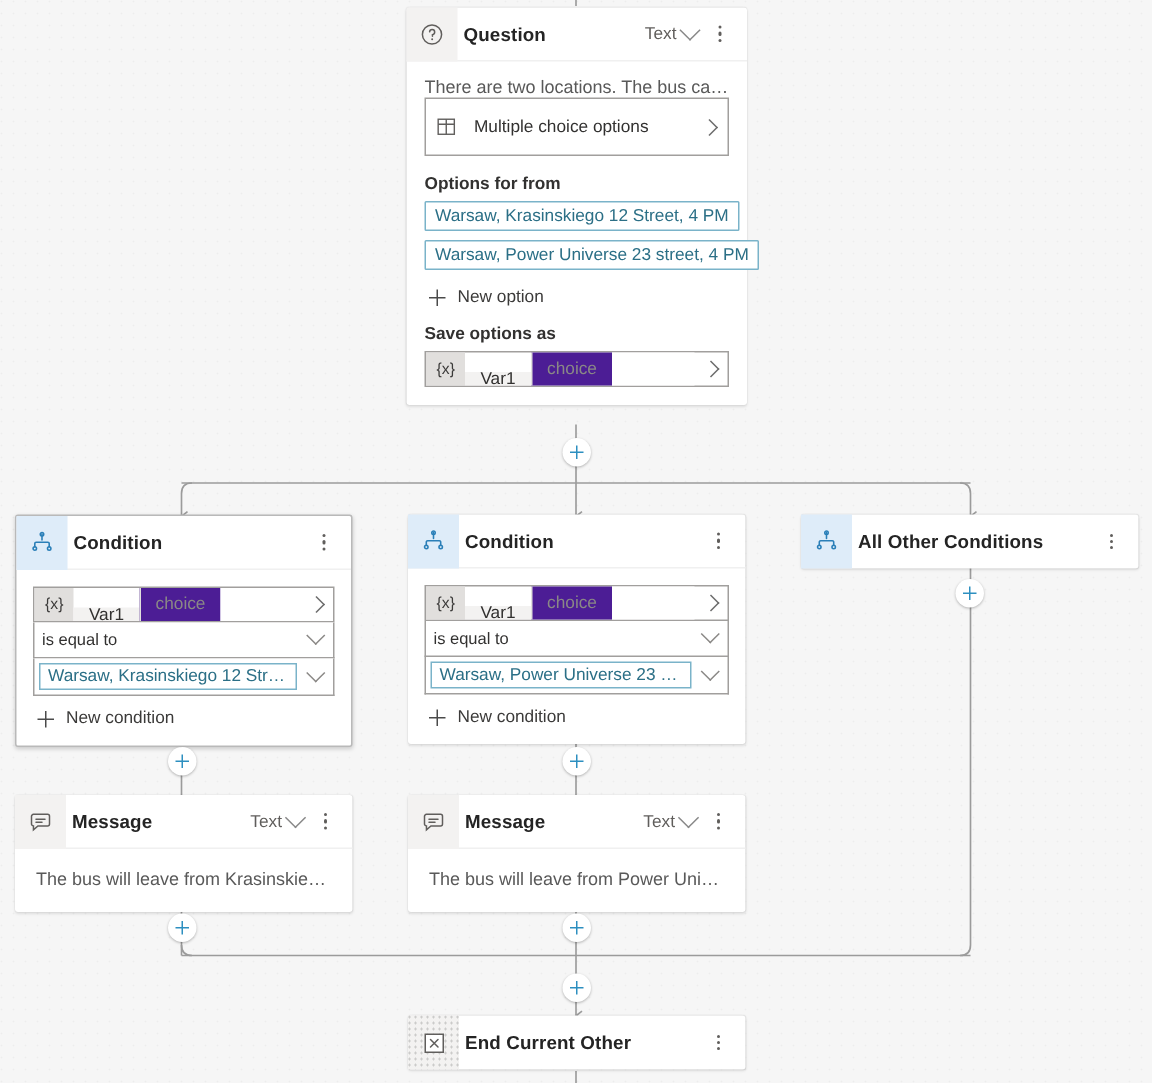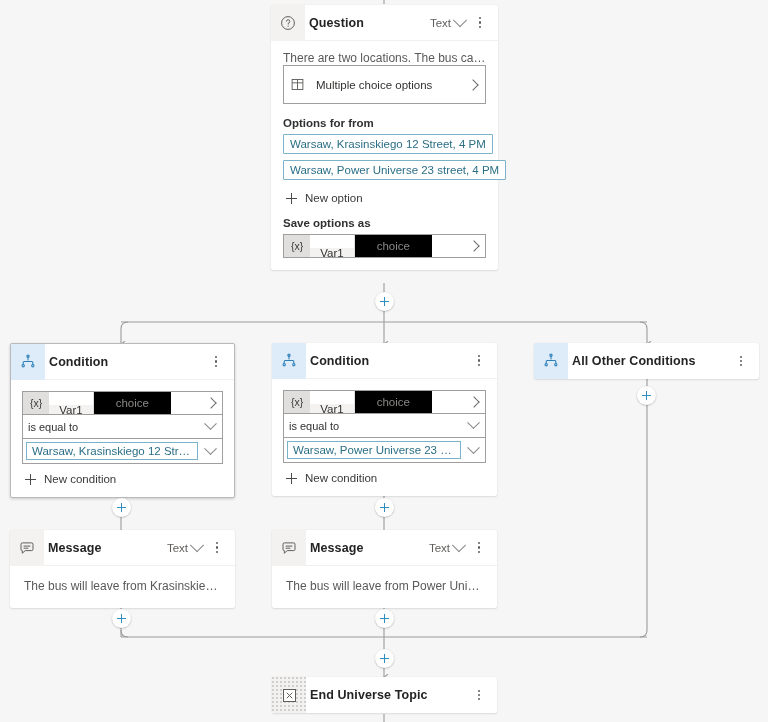--- a/index.html
+++ b/index.html
@@ -183,22 +183,22 @@
     font-size: 10.5px; color:#3b3a39;
     font-family: "Liberation Sans", sans-serif;
   }
   .varfield .vname {
     background: #f3f2f1;
     padding: 0 10px;
     display:flex; align-items:center;
     font-size: 11.5px; color:#323130;margin-top:13px;
   }
   .varfield .vtype {
-    background: #000000;
-    padding: 0 22px;
+    background: #4c1d95;
+    padding: 0 10px;
     display:flex; align-items:center;
     font-size: 11.5px; color:#8a8886;
     border-left: 1px solid #e1dfdd;
   }
   .varfield .vspace { flex: 1 1 auto; background:#fff; }
   .varfield .vchev { width: 22px; display:flex; align-items:center; justify-content:center;}
 
   
   .opt-chip {
     border: 1px solid #7ab3c9;
@@ -552,21 +552,21 @@
 </div>
 
 <div class="node" style="left:272px; top:677px; width:225px;">
   <div class="node-header no-border">
     <div class="icon-box dotted">
       <svg width="15" height="15" viewBox="0 0 15 15">
         <rect x="1.5" y="1.5" width="12" height="12" fill="#ffffff" stroke="#605e5c" stroke-width="1"></rect>
         <path d="M5,5 L10,10 M10,5 L5,10" stroke="#605e5c" stroke-width="1" stroke-linecap="round"></path>
       </svg>
     </div>
-    <div class="node-title">End Universe Topic</div>
+    <div class="node-title">End Current Other</div>
     <div class="hdr-right">
       <div class="kebab">
           <i></i>
           <i></i>
           <i></i>
         </div>
     </div>
   </div>
 </div>
 

